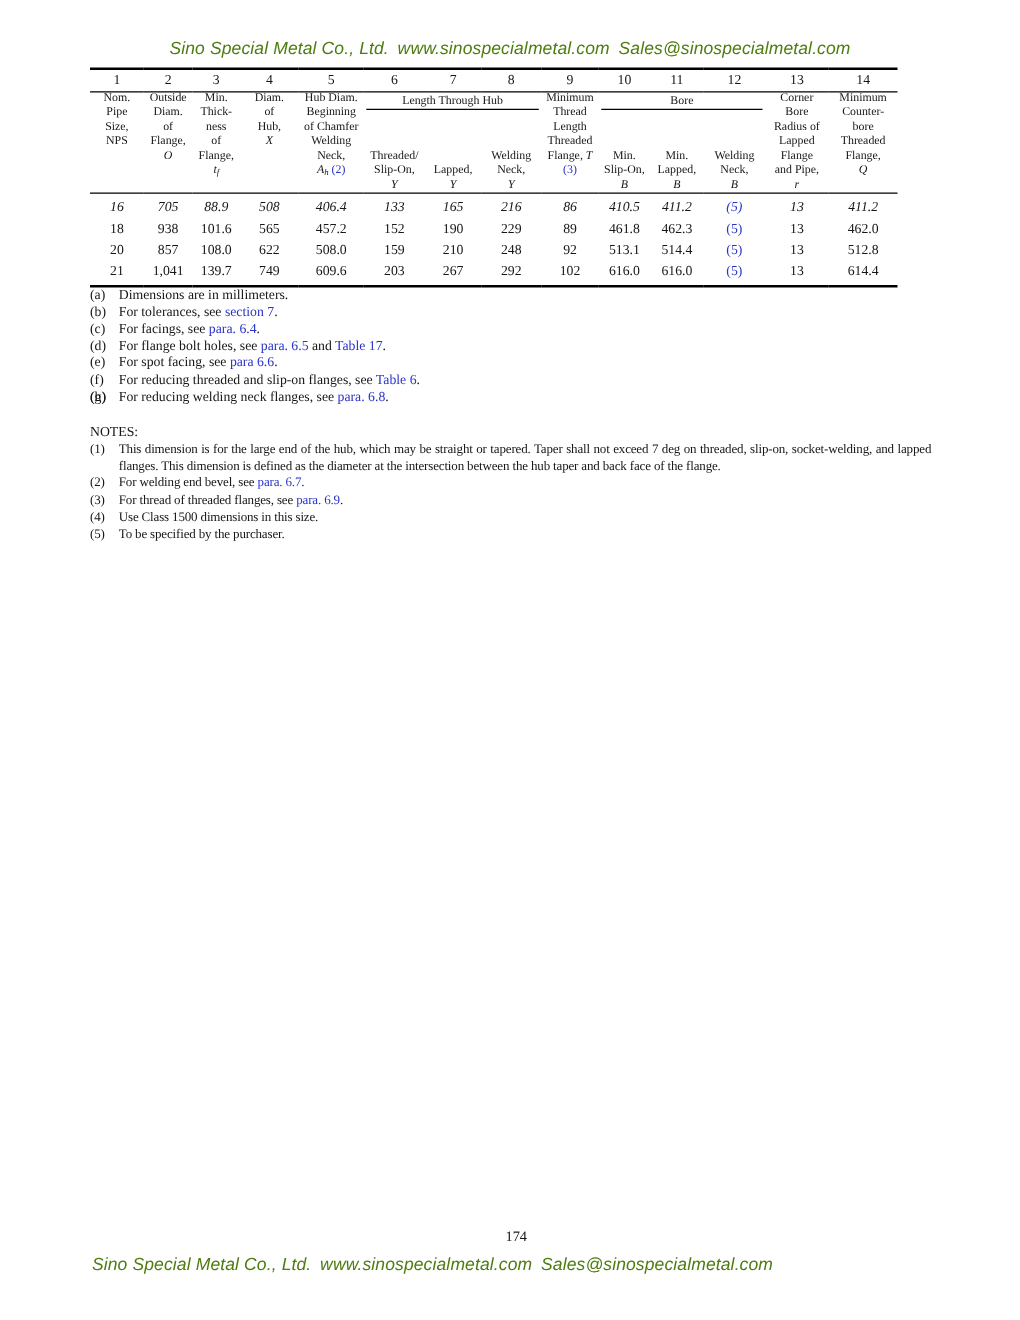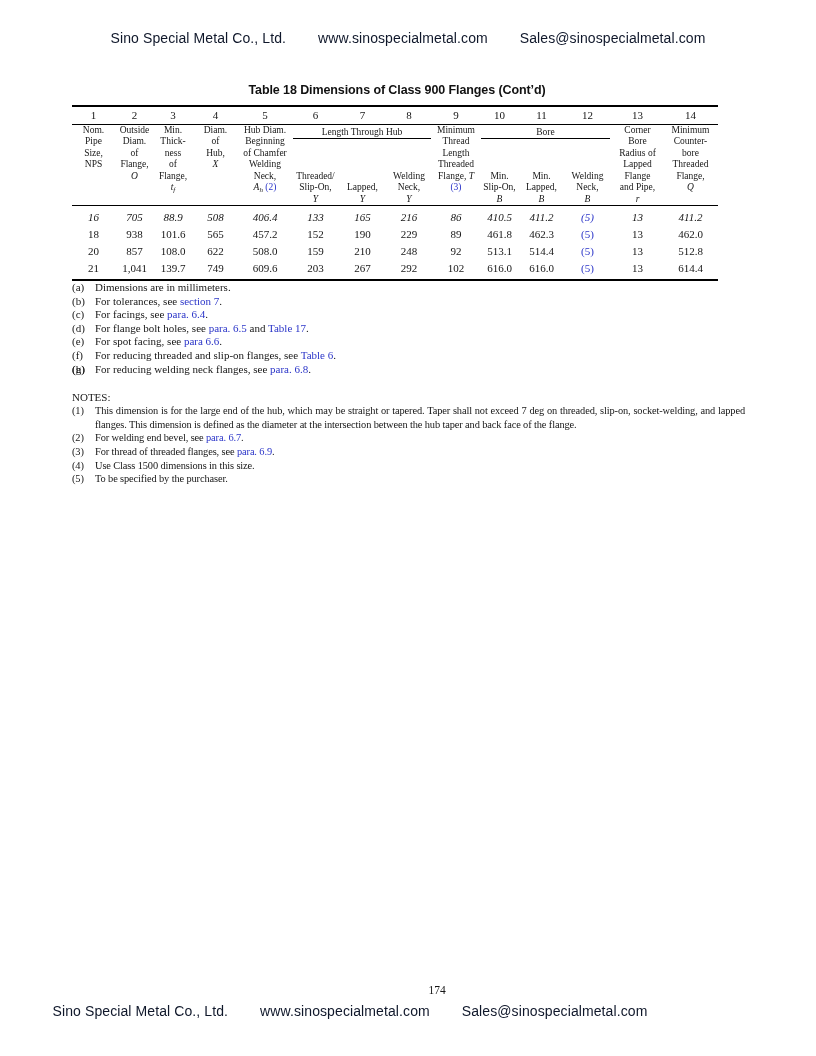--- a/index.html
+++ b/index.html
@@ -4,23 +4,24 @@
 <style>
   * { margin:0; padding:0; box-sizing:border-box; }
   html,body { background:#888; }
   .page {
     position:relative; width:816px; height:1056px; background:#ffffff;
     margin:0 auto; overflow:hidden;
     font-family:"Liberation Serif", serif; color:#161616;
     padding-top:30px;
   }
   .company-line {
-    display:flex; justify-content:center; gap:32px;
-    font-family:"Liberation Sans", sans-serif; font-size:14px; color:#0f172a;
+    display:flex; justify-content:center; gap:7px;
+    font-family:"Liberation Sans", sans-serif; font-size:14px; color:#4d7c0f;
     letter-spacing:0.1px;
+    font-style:italic;
   }
   .asme-line {
     width:650px; margin-left:72px; text-align:center; margin-top:5px;
     font-size:11.5px; font-weight:bold; letter-spacing:0.2px;
   }
   .content { width:650px; margin-left:72px; }
   .table-title {
     text-align:center; margin-top:37px;
     font-family:"Liberation Sans", sans-serif; font-size:12.5px; font-weight:bold;
     letter-spacing:-0.1px; color:#111;
@@ -52,39 +53,38 @@
   .notes-wrap { width:673px; margin-left:72px; }
   .notes-heading { font-size:11px; margin-top:7px; line-height:14px; }
   .nlist { list-style:none; }
   .nlist li { position:relative; padding-left:23px; font-size:11px; line-height:13.6px; }
   .nlist li .lbl { position:absolute; left:0; top:0; }
   .notes2 li { font-size:10.4px; letter-spacing:-0.12px; line-height:13.6px; }
   .notes2 .lbl { font-size:10.4px; }
   .notes2 { margin-top:0; }
   .nh2 { margin-top:14px; }
   li.just .txt-block { display:block; text-align:justify; }
-  .page-footer { position:absolute; top:984px; left:0; width:660px;padding-left:40px; }
+  .page-footer { position:absolute; top:984px; left:16px; width:660px; }
   .pg-num { width:650px; margin-left:72px; text-align:center; font-size:11.5px; }
   .page-footer .company-line { margin-top:7px; }
 </style>
 </head>
 <body>
 
 <div class="page">
 
   <div class="doc-header">
     <div class="company-line">
       <span>Sino Special Metal Co., Ltd.</span>
       <span>www.sinospecialmetal.com</span>
       <span>Sales@sinospecialmetal.com</span>
     </div>
   </div>
 
   <div class="content">
-    <div class="table-title">Table 18 Dimensions of Class 900 Flanges (Cont’d)</div>
     <table class="dim" id="dim-table">
       <colgroup id="dim-cols">
           <col style="width: 43px;">
           <col style="width: 39px;">
           <col style="width: 38px;">
           <col style="width: 47px;">
           <col style="width: 52px;">
           <col style="width: 49px;">
           <col style="width: 45px;">
           <col style="width: 48px;">

